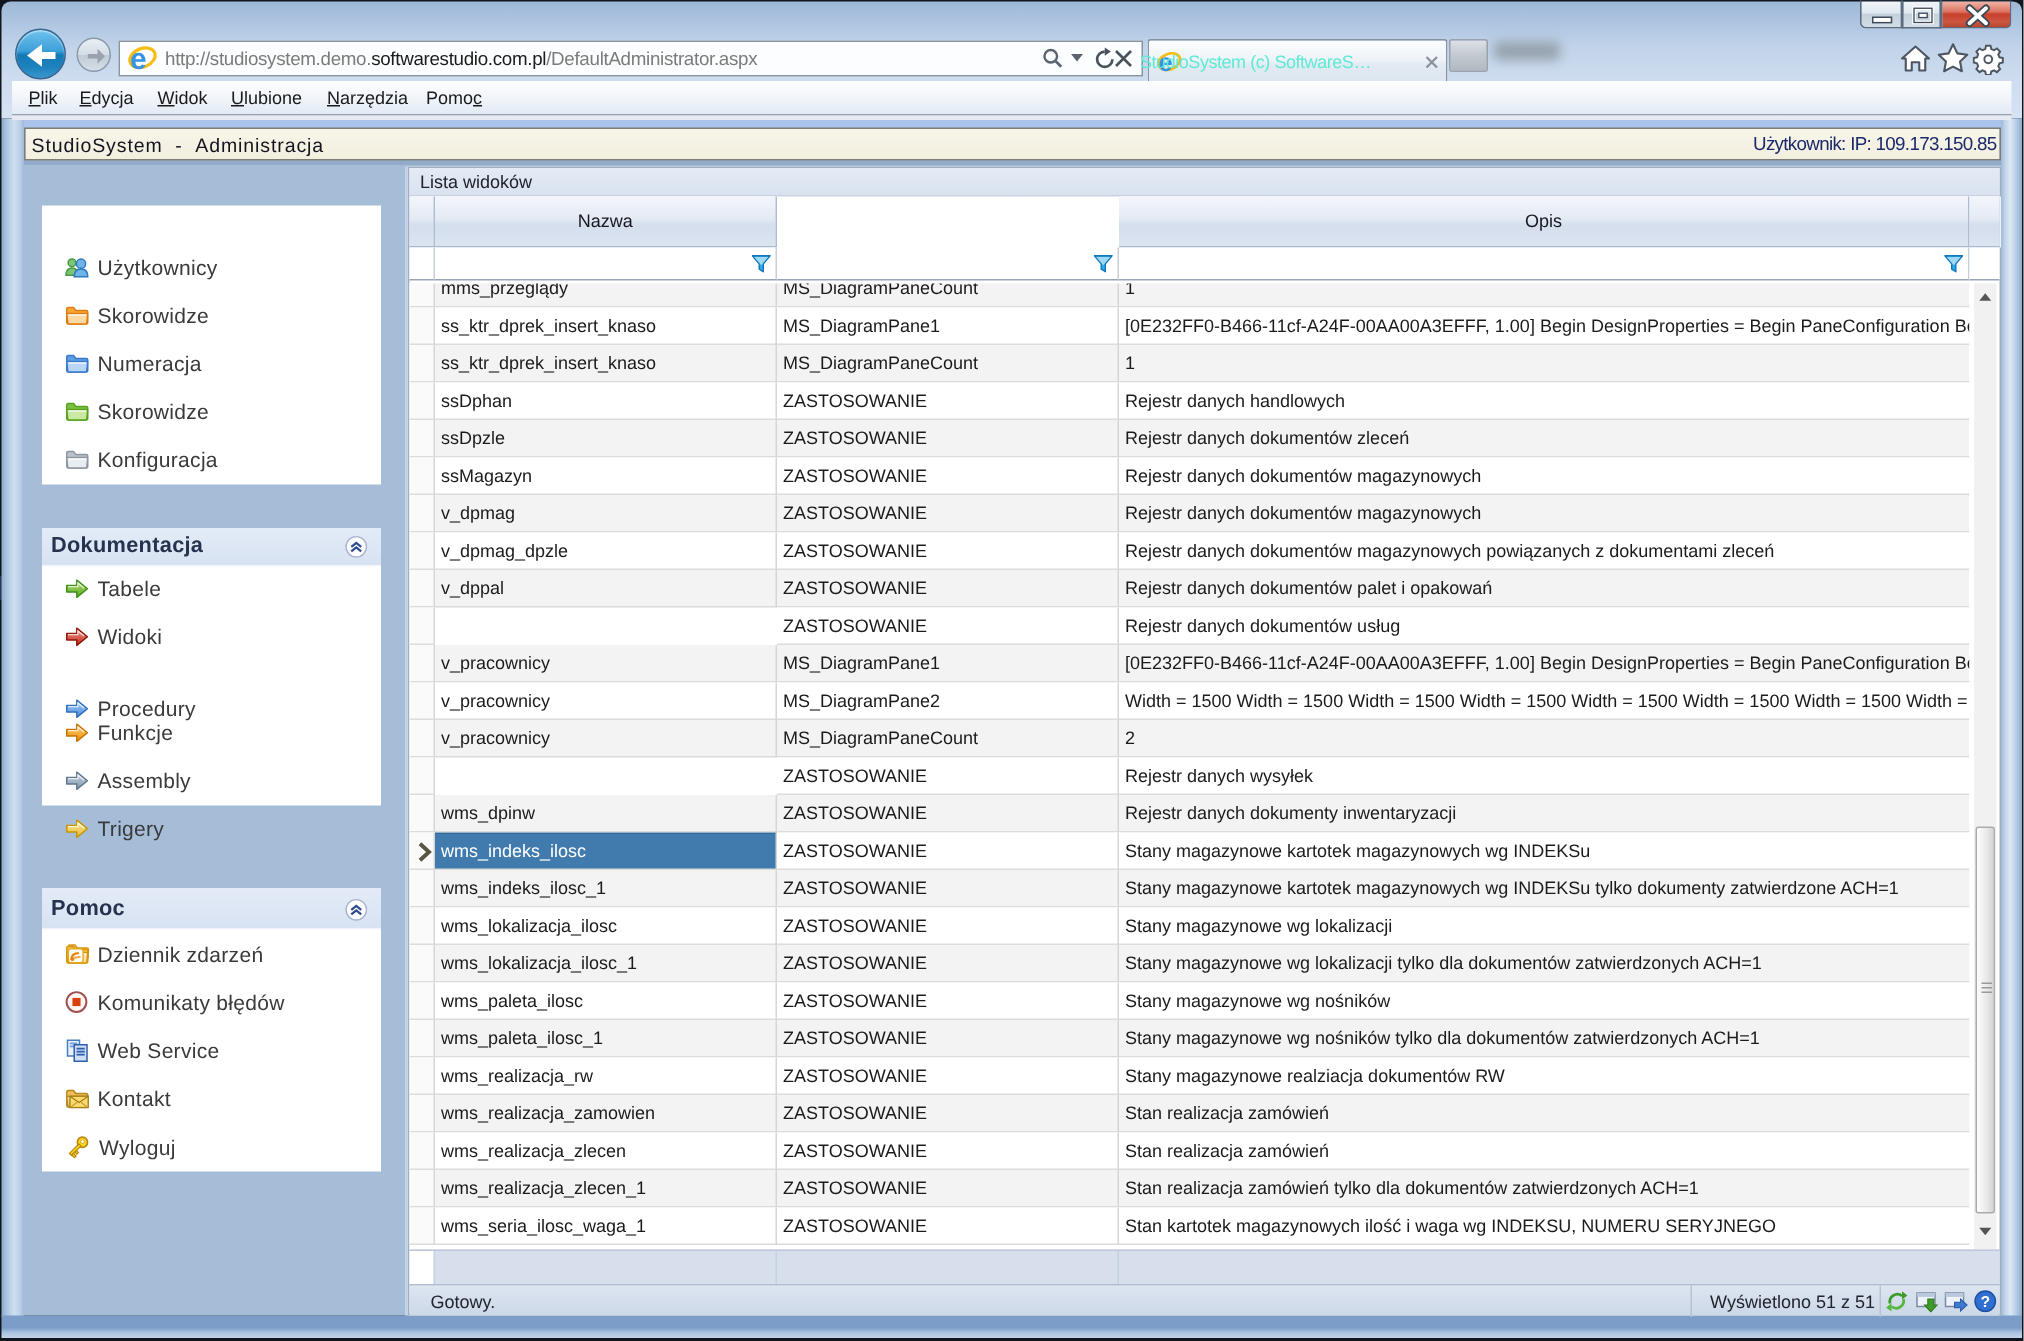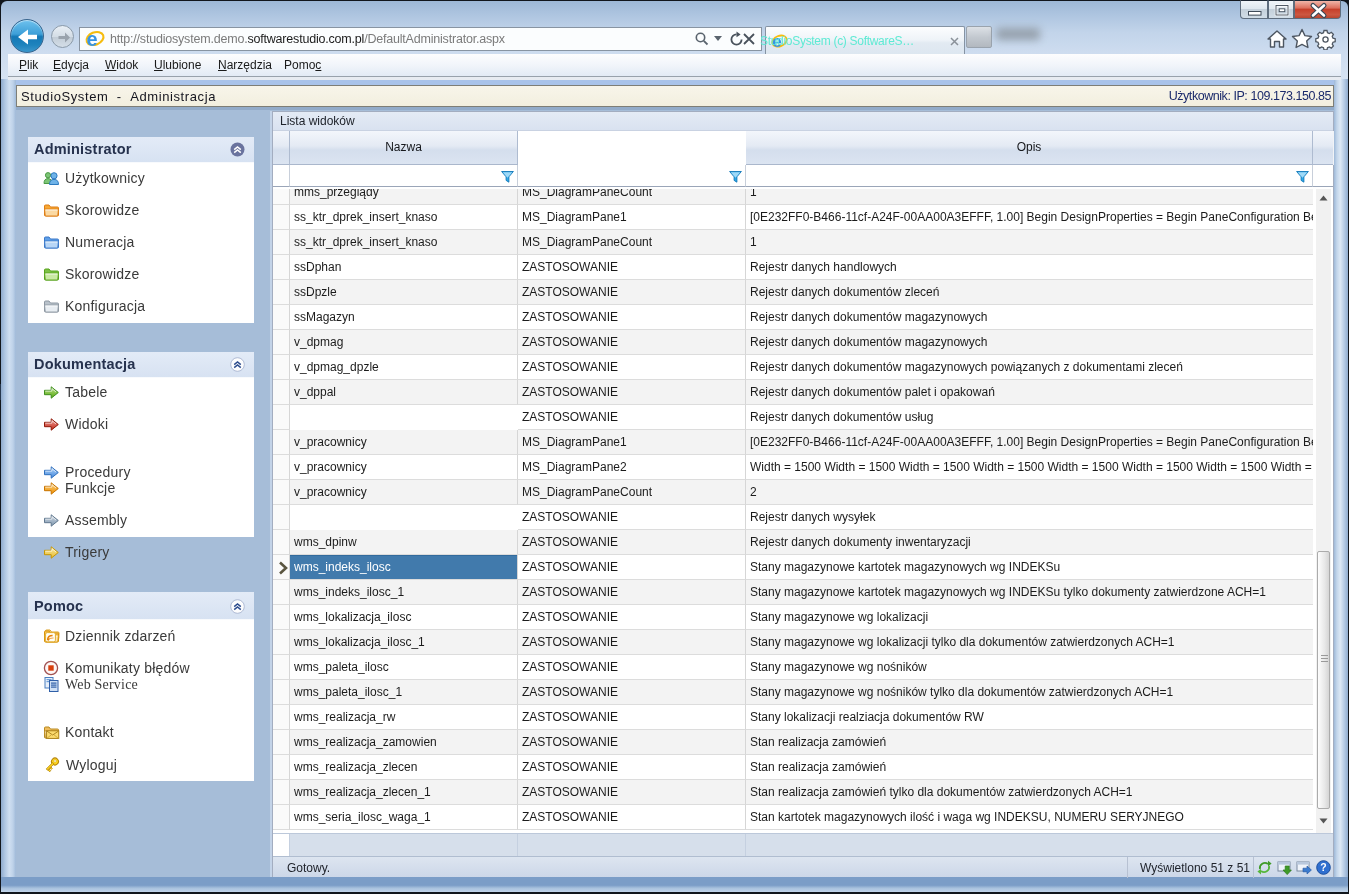--- a/index.html
+++ b/index.html
@@ -192,28 +192,20 @@
 
   <div id="page" class="abs">
     <div class="abs" style="left:0;top:0;width:1318px;height:5px;background:#a9c3ea;"></div>
     <div class="abs" style="left:0;top:27px;width:1318px;height:3px;background:#92abc9;"></div>
     <div id="pagehdr" class="abs">
       <span class="t1">StudioSystem&nbsp; - &nbsp;Administracja</span>
       <span class="t2">Użytkownik: IP: 109.173.150.85</span>
     </div>
 
     <div id="panel1" class="panel" style="top:57px; height:186px;">
-      <div class="phead">
-        <b>Administrator</b>
-        <svg width="15" height="15" viewBox="0 0 15 15" style="position:absolute;right:9px;top:5px;">
-          <circle cx="7.5" cy="7.5" r="7" fill="#6a739e"></circle>
-          <path d="M4.2 7.6 L7.5 4.9 L10.8 7.6" fill="none" stroke="#fff" stroke-width="1.5"></path>
-          <path d="M4.2 10.6 L7.5 7.9 L10.8 10.6" fill="none" stroke="#fff" stroke-width="1.5"></path>
-        </svg>
-      </div>
       <div class="pitem" style="top:33px;"><svg width="17" height="16" viewBox="0 0 17 16" style="">
           <circle cx="5" cy="5.2" r="2.6" fill="#7cc576" stroke="#4b9a44"></circle>
           <path d="M1 13.5 Q1 8.6 5 8.6 Q9 8.6 9 13.5 Z" fill="#7cc576" stroke="#4b9a44"></path>
           <circle cx="11" cy="5.8" r="3.1" fill="#6fb3e8" stroke="#2d7abf"></circle>
           <path d="M6.5 14.5 Q6.5 9.4 11 9.4 Q15.5 9.4 15.5 14.5 Z" fill="#6fb3e8" stroke="#2d7abf"></path>
         </svg><span>Użytkownicy</span></div>
       <div class="pitem" style="top:65px;"><svg width="17" height="16" viewBox="0 0 17 16" style="">
           <path d="M1.5 4 Q1.5 3 2.5 3 L6 3 L7.5 5 L14.5 5 Q15.5 5 15.5 6 L15.5 13 Q15.5 14 14.5 14 L2.5 14 Q1.5 14 1.5 13 Z" fill="#f7a834" stroke="#dd7d14" stroke-width="1"></path>
           <path d="M2.2 7 L14.8 7 Q15.5 7 15.4 7.8 L14.8 13.2 Q14.7 14 13.9 14 L3.1 14 Q2.3 14 2.2 13.2 L1.6 7.8 Q1.5 7 2.2 7 Z" fill="#fbd9a2" stroke="#dd7d14" stroke-width="0.9"></path>
           <path d="M2.6 8 L14.4 8" stroke="#ffffff" stroke-width="0.9" opacity="0.85"></path>
@@ -320,21 +312,21 @@
           <path d="M2.6 8 L14.4 8" stroke="#ffffff" stroke-width="0.9" opacity="0.85"></path>
           <rect x="2.6" y="4.6" width="9.8" height="9.2" rx="1.6" fill="#fffef4" stroke="#e0a820" stroke-width="0.9"></rect>
           <path d="M4.6 12 Q4.6 7.4 9.6 7.4" fill="none" stroke="#e8820a" stroke-width="1.5"></path>
           <path d="M4.6 12.2 Q6.6 9.8 10.6 10" fill="none" stroke="#e8820a" stroke-width="1.2" opacity="0.7"></path>
           <circle cx="5.3" cy="11.6" r="1.1" fill="#e8820a"></circle>
         </svg><span>Dziennik zdarzeń</span></div>
       <div class="pitem" style="top:68px;"><svg width="17" height="16" viewBox="0 0 17 16" style="">
           <circle cx="8" cy="8" r="6.6" fill="#fdf6f5" stroke="#a05050" stroke-width="1.3"></circle>
           <rect x="5.3" y="5.3" width="5.4" height="5.4" fill="#d8400e"></rect>
         </svg><span>Komunikaty błędów</span></div>
-      <div class="pitem" style="top:84px;font-family:Liberation Serif, serif;"><svg width="17" height="16" viewBox="0 0 17 16" style="">
+      <div class="pitem" style="top:100px;"><svg width="17" height="16" viewBox="0 0 17 16" style="">
           <rect x="2" y="1.5" width="8" height="10.5" fill="#e8f0fb" stroke="#4a7ec0"></rect>
           <rect x="3.5" y="3" width="5" height="1.2" fill="#6f9fd8"></rect>
           <rect x="3.5" y="5" width="5" height="1.2" fill="#6f9fd8"></rect>
           <rect x="6.5" y="4.5" width="8.5" height="11" fill="#cfe0f5" stroke="#2f5fa8"></rect>
           <rect x="8" y="6.5" width="5.5" height="1.2" fill="#2f5fa8"></rect>
           <rect x="8" y="8.5" width="5.5" height="1.2" fill="#2f5fa8"></rect>
           <rect x="8" y="10.5" width="5.5" height="1.2" fill="#2f5fa8"></rect>
         </svg><span>Web Service</span></div>
       <div class="pitem" style="top:132px;"><svg width="17" height="16" viewBox="0 0 17 16" style="">
           <path d="M1.5 4 Q1.5 3 2.5 3 L6 3 L7.5 5 L14.5 5 Q15.5 5 15.5 6 L15.5 13 Q15.5 14 14.5 14 L2.5 14 Q1.5 14 1.5 13 Z" fill="#f0bc5c" stroke="#b88a20" stroke-width="1"></path>
@@ -510,21 +502,21 @@
       <div class="grow" style="top:491px;">
           <div class="gcell" style="left:0px;width:17px;background:#fafafa;"></div>
           <div class="gcell" style="left:17px;width:228px;background:#f3f3f3;">wms_paleta_ilosc_1</div>
           <div class="gcell" style="left:245px;width:228px;background:#f3f3f3;">ZASTOSOWANIE</div>
           <div class="gcell" style="left:473px;width:567px;background:#f3f3f3;border-right:none;">Stany magazynowe wg nośników tylko dla dokumentów zatwierdzonych ACH=1</div>
         </div>
       <div class="grow" style="top:516px;">
           <div class="gcell" style="left:0px;width:17px;background:#fafafa;"></div>
           <div class="gcell" style="left:17px;width:228px;background:#ffffff;">wms_realizacja_rw</div>
           <div class="gcell" style="left:245px;width:228px;background:#ffffff;">ZASTOSOWANIE</div>
-          <div class="gcell" style="left:473px;width:567px;background:#ffffff;border-right:none;">Stany lokalizacji realziacja dokumentów RW</div>
+          <div class="gcell" style="left:473px;width:567px;background:#ffffff;border-right:none;">Stany magazynowe realziacja dokumentów RW</div>
         </div>
       <div class="grow" style="top:541px;">
           <div class="gcell" style="left:0px;width:17px;background:#fafafa;"></div>
           <div class="gcell" style="left:17px;width:228px;background:#f3f3f3;">wms_realizacja_zamowien</div>
           <div class="gcell" style="left:245px;width:228px;background:#f3f3f3;">ZASTOSOWANIE</div>
           <div class="gcell" style="left:473px;width:567px;background:#f3f3f3;border-right:none;">Stan realizacja zamówień</div>
         </div>
       <div class="grow" style="top:566px;">
           <div class="gcell" style="left:0px;width:17px;background:#fafafa;"></div>
           <div class="gcell" style="left:17px;width:228px;background:#ffffff;">wms_realizacja_zlecen</div>

